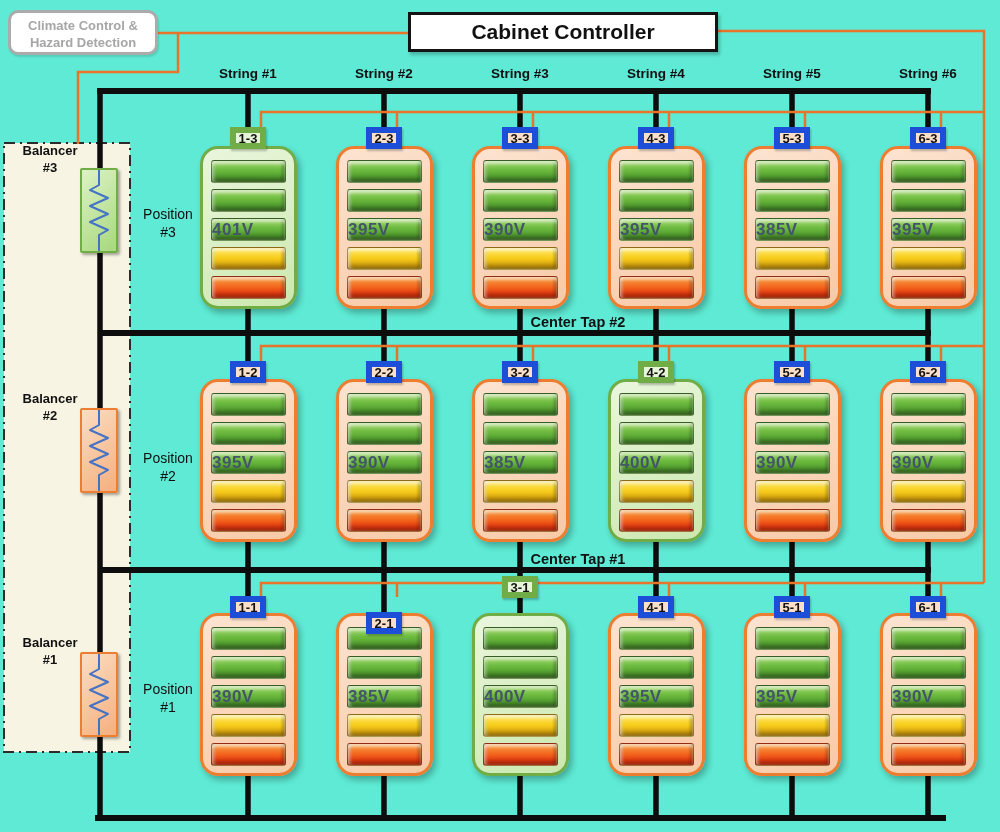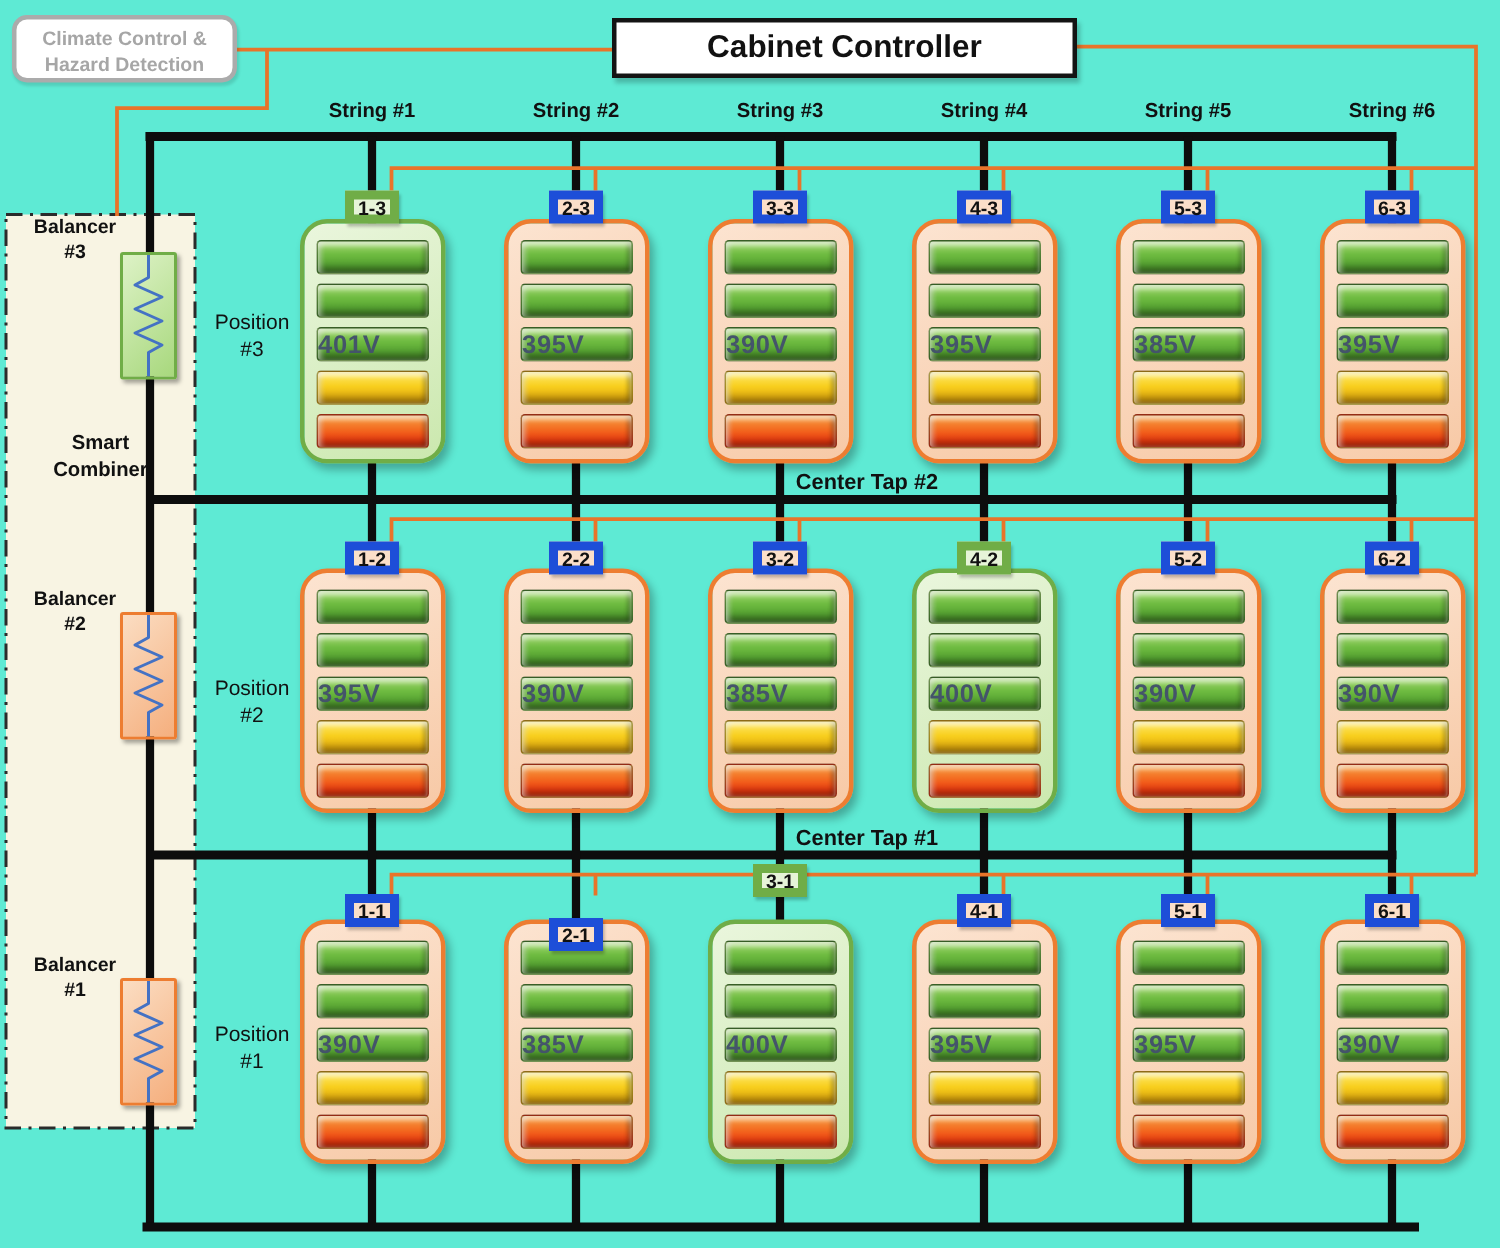--- a/index.html
+++ b/index.html
@@ -97,24 +97,20 @@
   </div>
   <div class="abs pos-label" style="left:123px;top:450px">
     <div>Position</div>
       <div>#2</div>
   </div>
   <div class="abs pos-label" style="left:123px;top:681px">
     <div>Position</div>
       <div>#1</div>
   </div>
 
-  <div class="abs" id="combiner-label">
-    <div>Smart</div>
-    <div>Combiner</div>
-  </div>
 
   <div class="abs bal-label" style="left:14px;top:143px">
     <div>Balancer</div>
       <div>#3</div>
   </div>
   <div class="abs bal-label" style="left:14px;top:391px">
     <div>Balancer</div>
       <div>#2</div>
   </div>
   <div class="abs bal-label" style="left:14px;top:635px">

